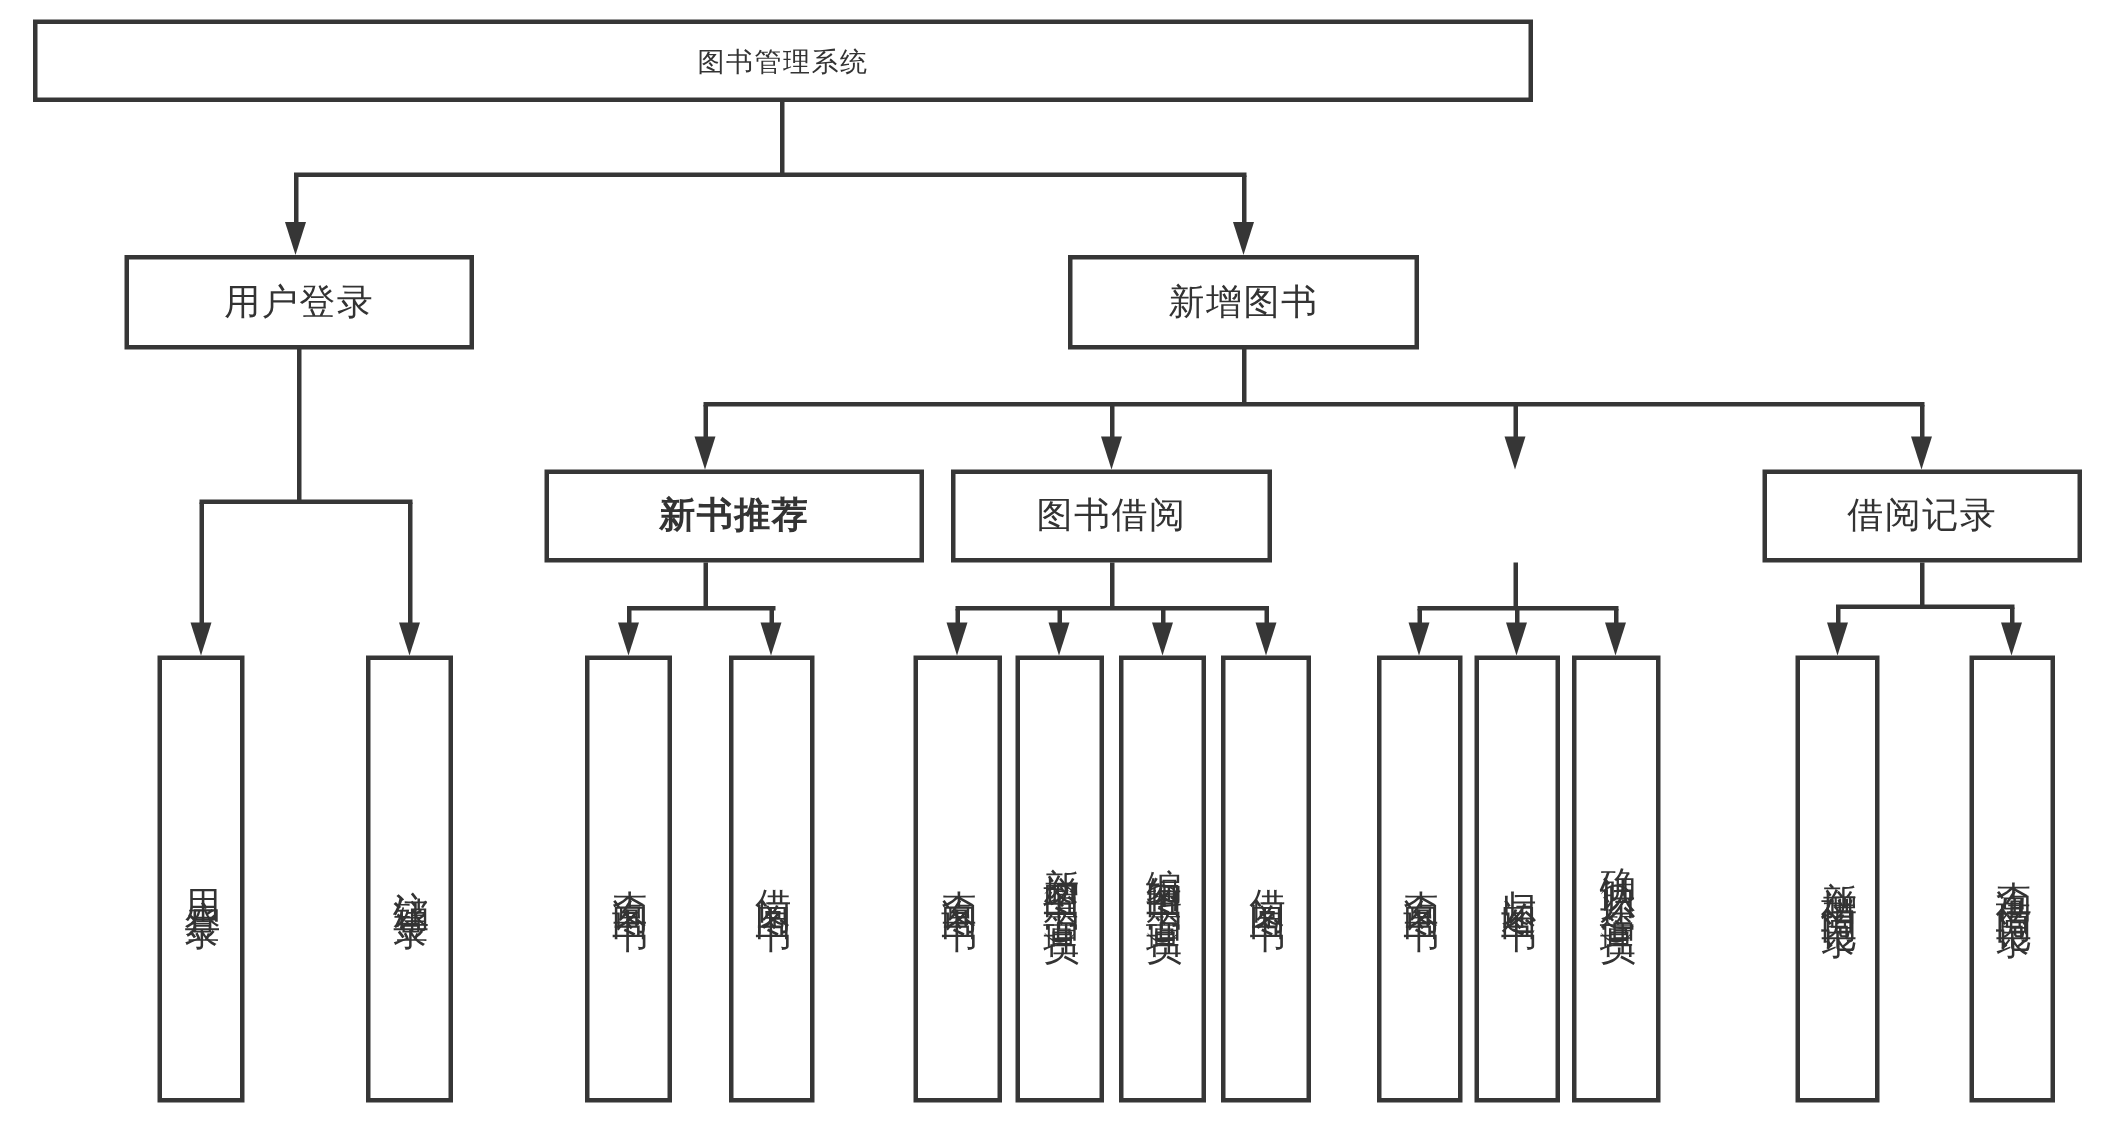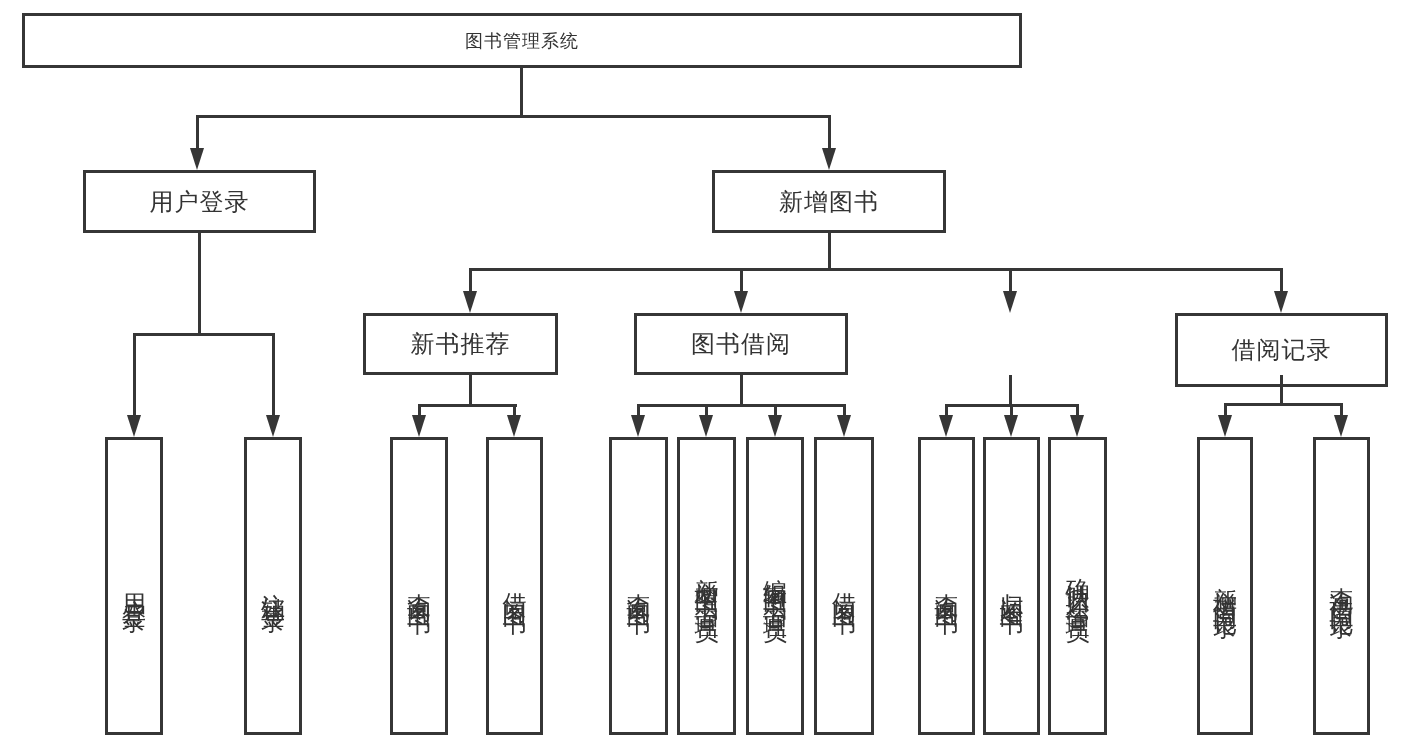--- a/index.html
+++ b/index.html
@@ -67,30 +67,30 @@
   </div>
 
   <div class="node branch-node" style="left:83px; top:170px; width:233px; height:63px;">
     <span class="lbl">用户登录</span>
   </div>
 
   <div class="node branch-node" style="left:712px; top:170px; width:234px; height:63px;">
     <span class="lbl">新增图书</span>
   </div>
 
-  <div class="node branch-node" style="left:363px; top:313px; width:195px; height:62px;">
+  <div class="node branch-node" style="left:363px; top:313px; width:253px; height:62px;font-weight:bold;">
     <span class="lbl">新书推荐</span>
   </div>
 
   <div class="node branch-node" style="left:634px; top:313px; width:214px; height:62px;">
     <span class="lbl">图书借阅</span>
   </div>
 
 
-  <div class="node branch-node" style="left:1175px; top:313px; width:213px; height:74px;">
+  <div class="node branch-node" style="left:1175px; top:313px; width:213px; height:62px;">
     <span class="lbl">借阅记录</span>
   </div>
 
   <div class="node leaf" style="left:105px; top:437px; width:58px; height:298px;">
     <span class="lbl">用户登录</span>
   </div>
 
   <div class="node leaf" style="left:244px; top:437px; width:58px; height:298px;">
     <span class="lbl">注销登录</span>
   </div>

